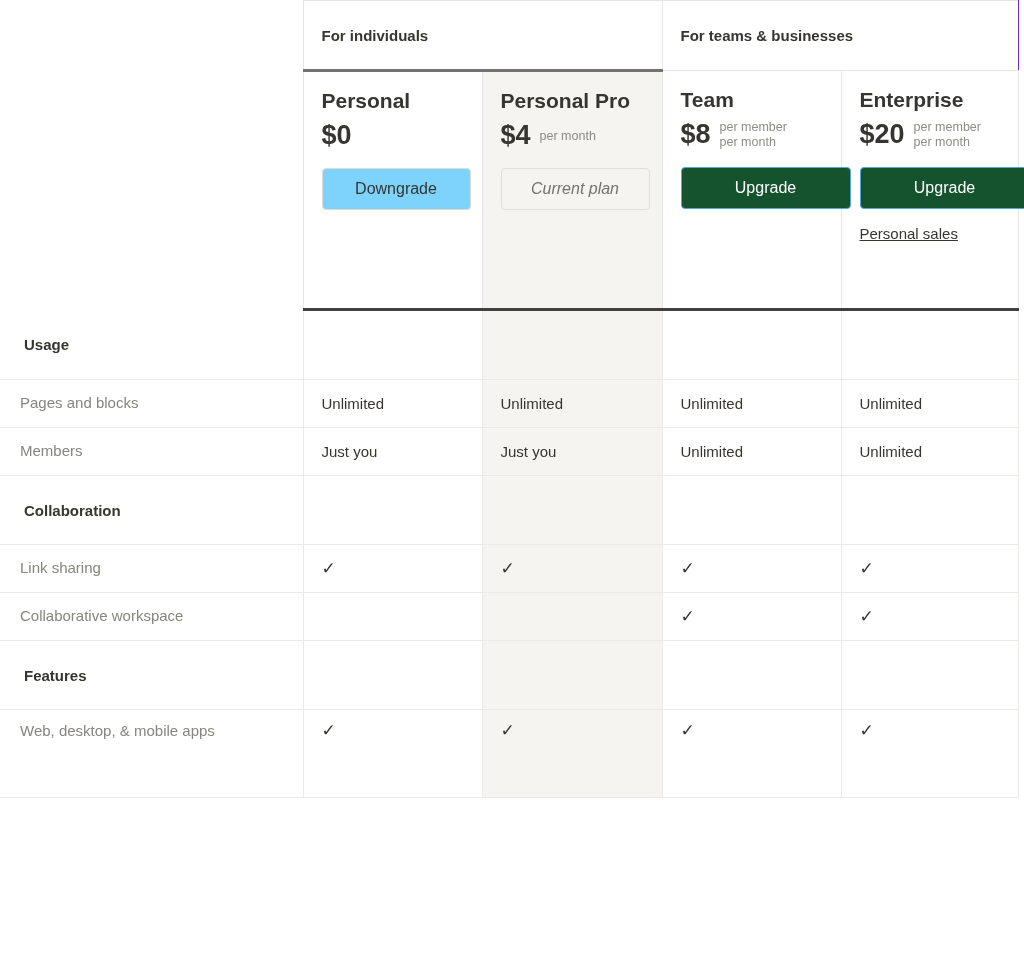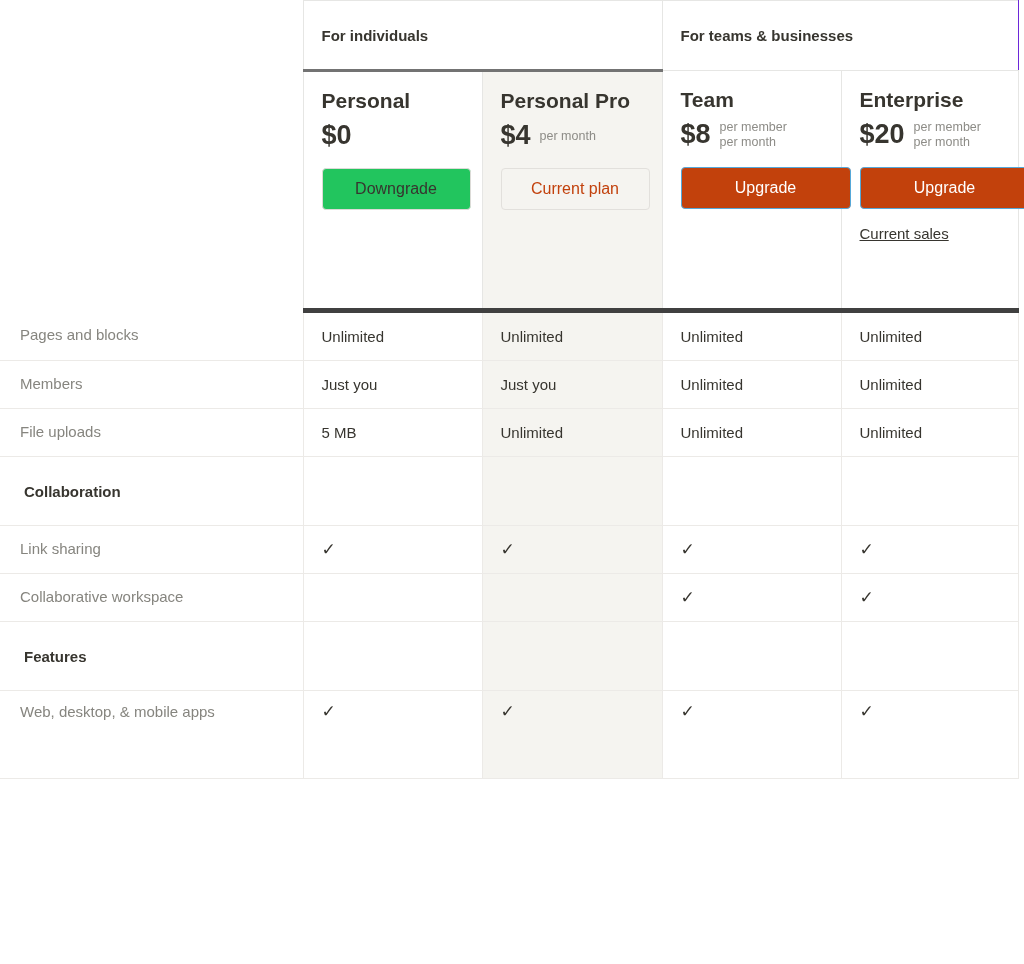--- a/index.html
+++ b/index.html
@@ -52,21 +52,21 @@
   .group-cell.teams       { border-bottom: 1px solid #e6e6e4;
                             border-right: 1px solid #6d28d9; margin-left: 16px; }
   .group-spacer { border: none; }
 
   
   .plan-row td { height: 220px; vertical-align: top; }
 
   .plan-cell {
     padding: 16px 0 0 18px;
     border-left: 1px solid #e6e6e4;
-    border-bottom: 5px solid #404040;
+    border-bottom: 3px solid #404040;
   }
   .plan-cell.last { border-right: 1px solid #e6e6e4; }
   .plan-cell.highlight { background: #f5f4f0; }
   .plan-empty { border: none; }
 
   .plan-name {
     font-size: 21px;
     font-weight: bold;
     color: #37352f;
     line-height: 1.25;
@@ -102,32 +102,33 @@
     box-sizing: border-box;
     height: 42px;
     width: 149px;
     border-radius: 4px;
     font-size: 16px;
     font-family: "Liberation Sans", sans-serif;
     cursor: pointer;
     padding: 0;
   }
   .btn-secondary {
-    background: #22c55e;
+    background: #7dd3fc;
     border: 1px solid #dcdbd7;
     color: #37352f;
   }
   .btn-disabled {
     background: transparent;
     border: 1px solid #e2e0dc;
-    color: #c2410c;
+    color: #737373;
     cursor: default;
+    font-style: italic;
   }
   .btn-primary {
-    background: #c2410c;
+    background: #14532d;
     border: 1px solid #55a8d9;
     color: #ffffff;
     width: 170px;
   }
 
   .contact-link {
     display: inline-block;
     margin-top: 16px;
     font-size: 15px;
     color: #37352f;
@@ -216,47 +217,47 @@
           </div><button class="btn btn-disabled">Current plan</button></td>
         <td class="plan-cell"><div class="plan-name">Team</div><div class="price-line">
             <div class="price">$8</div>
             <div class="price-unit">per member
 per month</div>
           </div><button class="btn btn-primary">Upgrade</button></td>
         <td class="plan-cell last"><div class="plan-name">Enterprise</div><div class="price-line">
             <div class="price">$20</div>
             <div class="price-unit">per member
 per month</div>
-          </div><button class="btn btn-primary">Upgrade</button><div><span class="contact-link">Current sales</span></div></td>
+          </div><button class="btn btn-primary">Upgrade</button><div><span class="contact-link">Personal sales</span></div></td>
+        <td class="pad-cell"></td>
+      </tr>
+      <tr class="section-row">
+        <td class="section-title">Usage</td>
+        <td class="section-cell"></td>
+        <td class="section-cell highlight"></td>
+        <td class="section-cell"></td>
+        <td class="section-cell last"></td>
         <td class="pad-cell"></td>
       </tr>
       <tr class="feat-row">
         <td class="feat-label">Pages and blocks</td>
         <td class="feat-value">Unlimited</td>
         <td class="feat-value highlight">Unlimited</td>
         <td class="feat-value">Unlimited</td>
         <td class="feat-value last">Unlimited</td>
         <td class="pad-cell"></td>
       </tr>
       <tr class="feat-row">
         <td class="feat-label">Members</td>
         <td class="feat-value">Just you</td>
         <td class="feat-value highlight">Just you</td>
         <td class="feat-value">Unlimited</td>
         <td class="feat-value last">Unlimited</td>
         <td class="pad-cell"></td>
       </tr>
-      <tr class="feat-row">
-        <td class="feat-label">File uploads</td>
-        <td class="feat-value">5 MB</td>
-        <td class="feat-value highlight">Unlimited</td>
-        <td class="feat-value">Unlimited</td>
-        <td class="feat-value last">Unlimited</td>
-        <td class="pad-cell"></td>
-      </tr>
       <tr class="section-row">
         <td class="section-title">Collaboration</td>
         <td class="section-cell"></td>
         <td class="section-cell highlight"></td>
         <td class="section-cell"></td>
         <td class="section-cell last"></td>
         <td class="pad-cell"></td>
       </tr>
       <tr class="feat-row">
         <td class="feat-label">Link sharing</td>

